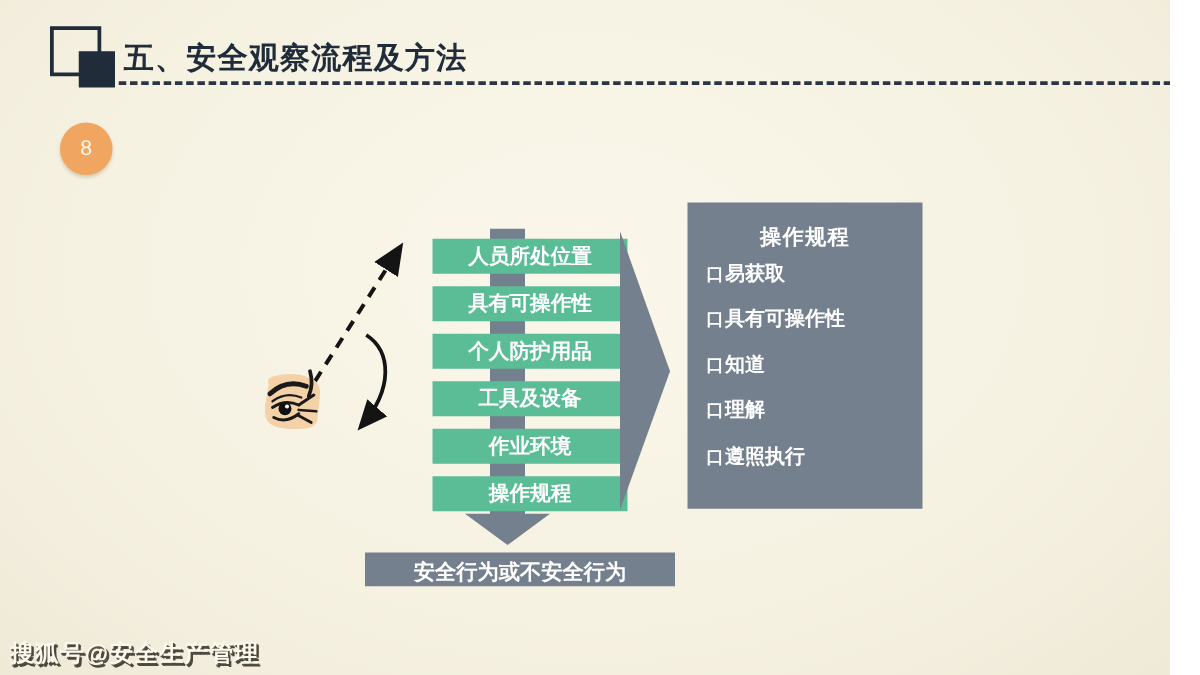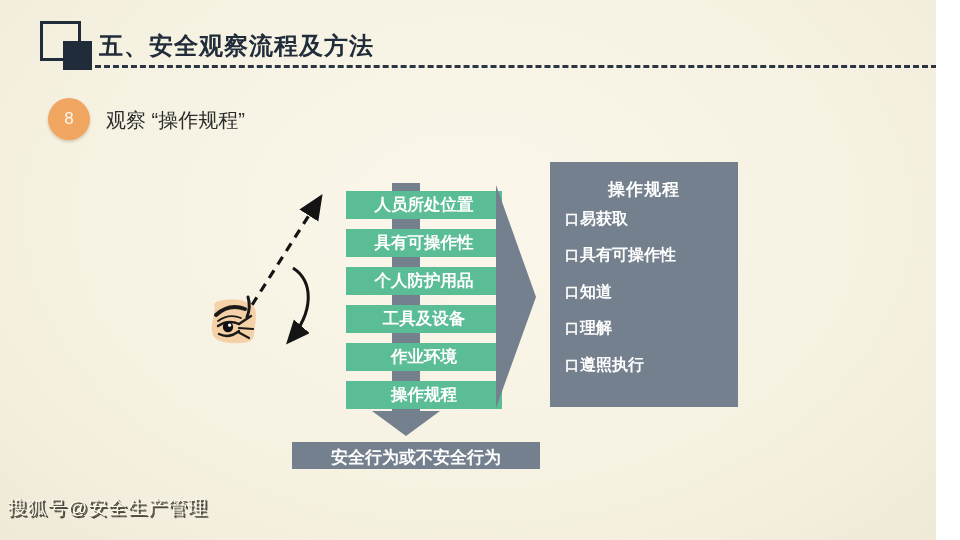--- a/index.html
+++ b/index.html
@@ -68,38 +68,37 @@
   }
   .panel-item{
     position:absolute;left:15px;font-size:16px;font-weight:bold;white-space:nowrap;
   }
   .pi0{top:47px}.pi1{top:83px}.pi2{top:120px}.pi3{top:156px}.pi4{top:193px}
   .panel-item .bullet{font-size:14px;margin-right:1px;}
   
   .overlay{position:absolute;left:185px;top:175px;width:170px;height:185px;pointer-events:none;}
   
   .watermark{
-    position:absolute;left:8px;top:495px;
-    font-size:19px;font-weight:normal;letter-spacing:1px;white-space:nowrap;
+    position:absolute;left:8px;top:510px;
+    font-size:19px;font-weight:bold;letter-spacing:1px;white-space:nowrap;
     color:#fbf8ec;
     text-shadow:2px 2px 0 #4c483d, 1px 1px 0 #5a5647;
   }
 </style>
 </head>
 <body>
 
 <div class="slide">
 
   <div class="sq-outline"></div>
   <div class="sq-filled"></div>
   <div class="page-title">五、安全观察流程及方法</div>
   <div class="dash-line"></div>
 
   <div class="badge">8</div>
-  <div class="subtitle">观察 “操作规程”</div>
 
   <div class="stem"></div>
   <div class="down-arrowhead"></div>
 
   <div class="flow-box fb0">
     <span>人员所处位置</span>
   </div>
   <div class="flow-box fb1">
     <span>具有可操作性</span>
   </div>

